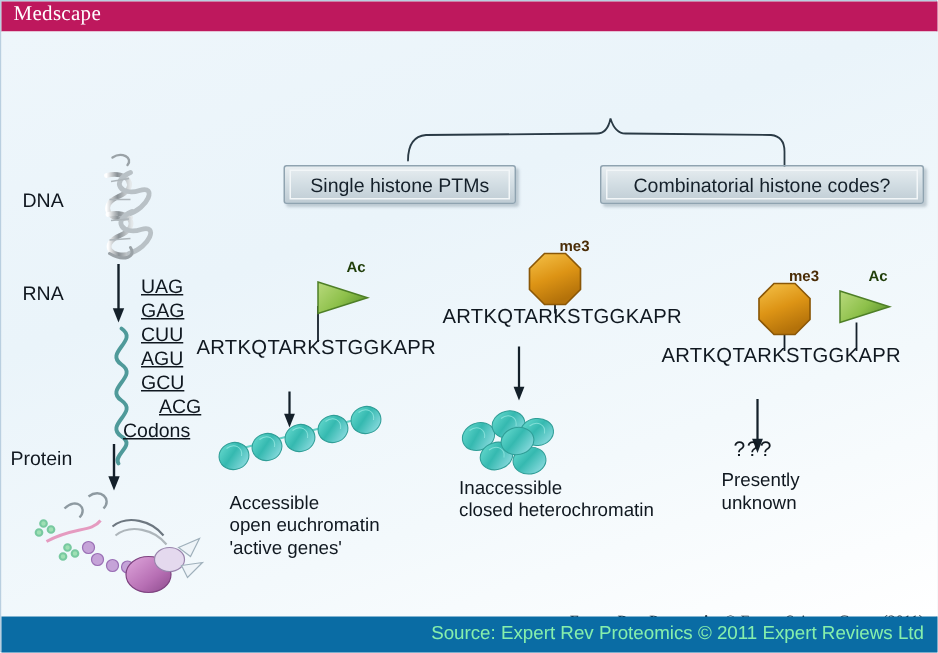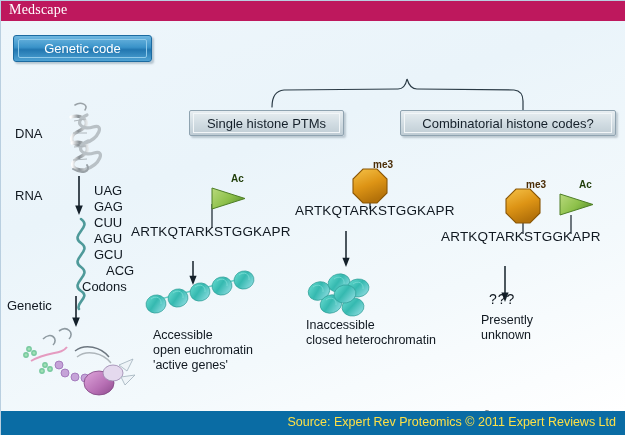--- a/index.html
+++ b/index.html
@@ -33,21 +33,21 @@
     background:linear-gradient(160deg,#eef6fb 0%,#eaf4fa 35%,#f3f9fc 70%,#ffffff 100%);
   }
 
   
   .sourcebar{
     position:absolute;left:0;top:410px;width:625px;height:25px;
     background:#0a6ca4;
   }
   .sourcebar .srctext{
     position:absolute;right:10px;top:4px;
-    color:#fde047;font-size:12.5px;text-align:right;
+    color:#86efac;font-size:12.5px;text-align:right;
   }
 
   
   .pill{
     position:absolute;
     background:linear-gradient(180deg,#6fb7e0 0%,#3a93c9 45%,#2277b1 55%,#4ea2d3 100%);
     border:1px solid #1c6ba1;
     border-radius:3px;
     box-shadow:2px 2px 2px rgba(80,110,130,.35);
     color:#ffffff;
@@ -75,21 +75,21 @@
   }
   .greybox .inner{
     border:1px solid #f2f6f8;
     width:calc(100% - 8px);height:calc(100% - 6px);
     display:flex;align-items:center;justify-content:center;
   }
 
   
   .lab{position:absolute;color:#111820;font-size:13px;white-space:nowrap;}
   .seq{position:absolute;color:#101820;font-size:13.5px;letter-spacing:.2px;white-space:nowrap;}
-  .codon{position:absolute;color:#101820;font-size:13px;white-space:nowrap;}
+  .codon{position:absolute;color:#101820;font-size:13px;white-space:nowrap;text-decoration:underline;}
   .cap{position:absolute;color:#101820;font-size:12.5px;line-height:15px;white-space:nowrap;}
   .qmk{position:absolute;color:#101820;font-size:14px;letter-spacing:1px;}
 
   .credit{
     position:absolute;right:10px;top:388px;
     font-family:"Liberation Serif", serif;
     font-size:10.5px;color:#10161c;white-space:nowrap;
   }
   .credit i{font-style:italic;font-weight:bold;}
 
@@ -268,42 +268,37 @@
       <g>
         <polygon points="515,168 529,168 539,178 539,192 529,202 515,202 505,192 505,178" fill="url(#octG)" stroke="#8a5707" stroke-width="1.1"></polygon>
       </g>
 
       <g>
         <polygon points="559,173 592,183.5 559,194" fill="url(#flagG)" stroke="#4e7f27" stroke-width="1"></polygon>
       </g>
 
     </svg>
 
-    <div class="pill" style="left:12px;top:14px;width:137px;height:25px;">
-      <div class="inner">
-          <span>Genetic code</span>
-        </div>
-    </div>
 
 
     <div class="greybox" style="left:188px;top:89px;width:153px;height:24px;">
       <div class="inner">
           <span>Single histone PTMs</span>
         </div>
     </div>
 
     <div class="greybox" style="left:399px;top:89px;width:214px;height:24px;">
       <div class="inner">
           <span>Combinatorial histone codes?</span>
         </div>
     </div>
 
     <div class="lab" style="left:14px;top:105px;">DNA</div>
     <div class="lab" style="left:14px;top:167px;">RNA</div>
-    <div class="lab" style="left:6px;top:277px;">Genetic</div>
+    <div class="lab" style="left:6px;top:277px;">Protein</div>
 
     <div class="codon" style="left:93px;top:162px;">UAG</div>
     <div class="codon" style="left:93px;top:178px;">GAG</div>
     <div class="codon" style="left:93px;top:194px;">CUU</div>
     <div class="codon" style="left:93px;top:210px;">AGU</div>
     <div class="codon" style="left:93px;top:226px;">GCU</div>
     <div class="codon" style="left:105px;top:242px;">ACG</div>
     <div class="codon" style="left:81px;top:258px;">Codons</div>
 
     <div class="seq" style="left:130px;top:203px;">ARTKQTARKSTGGKAPR</div>

